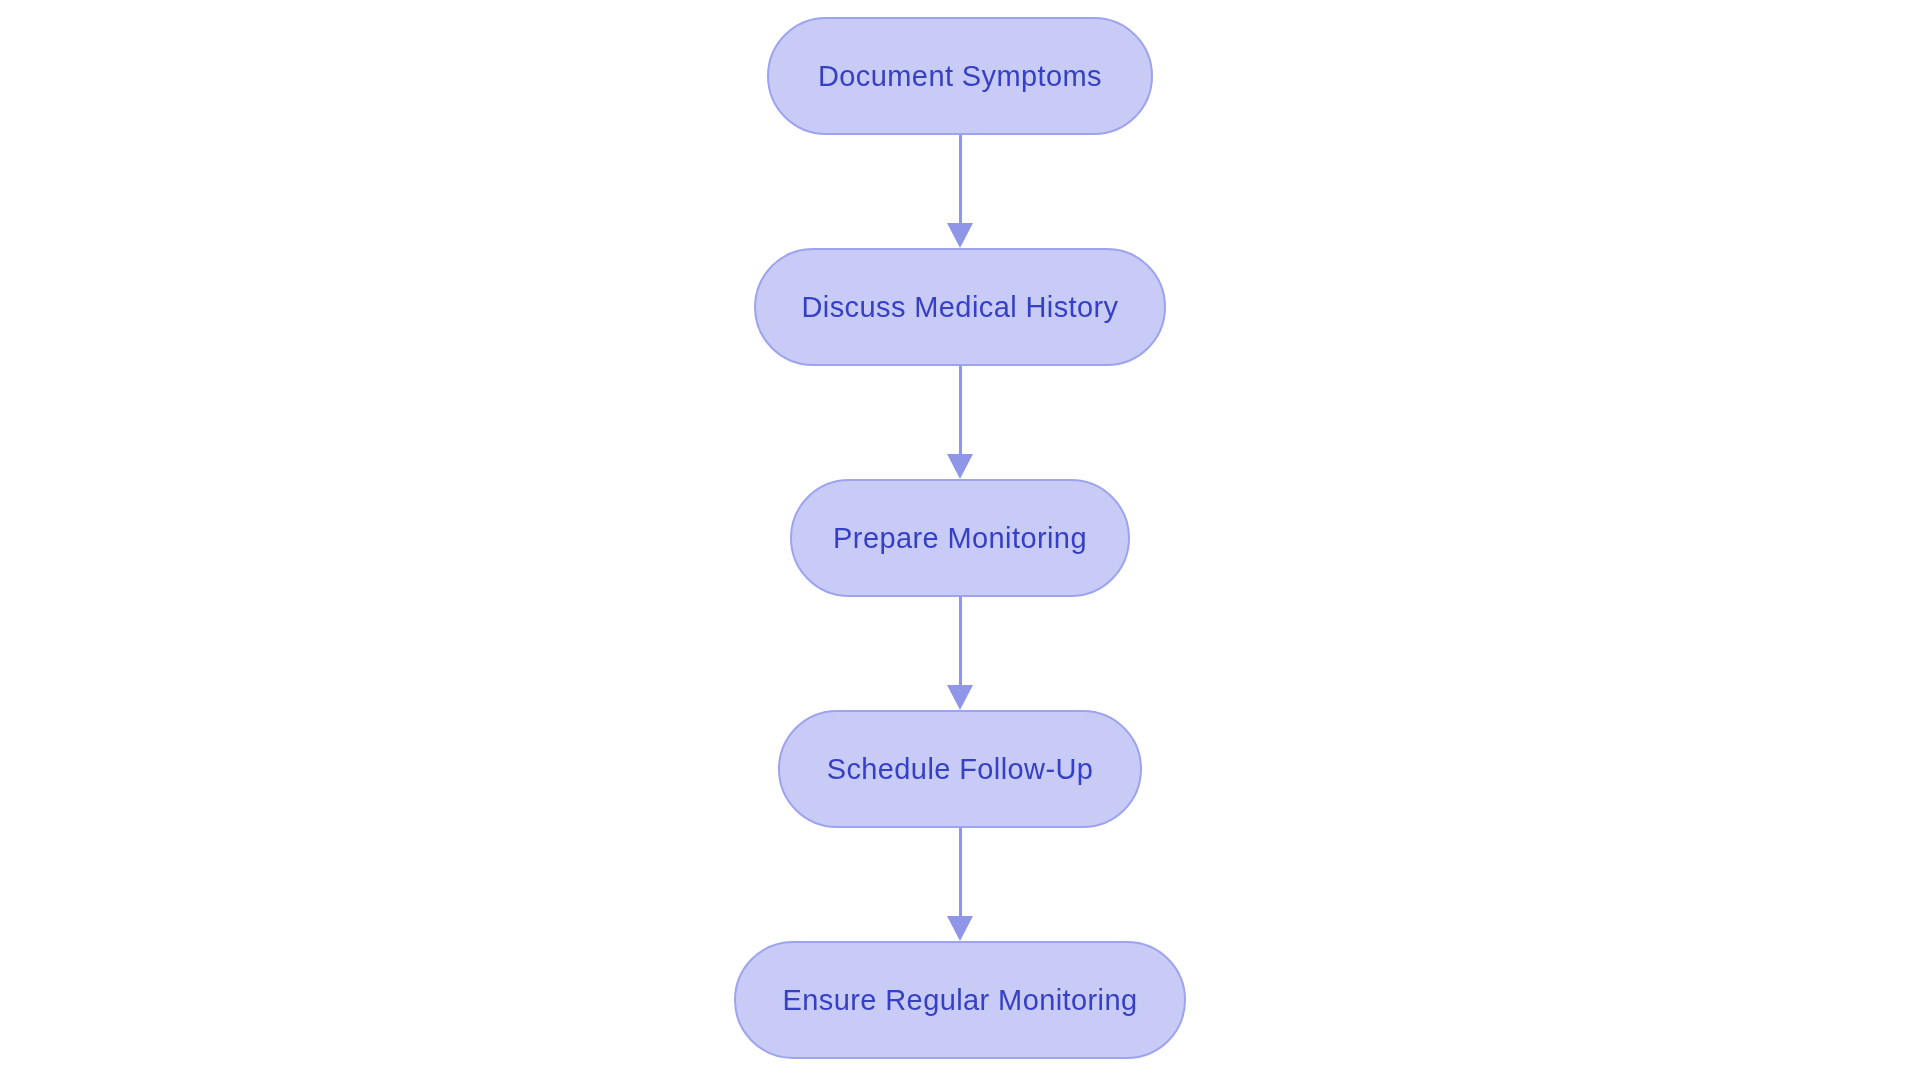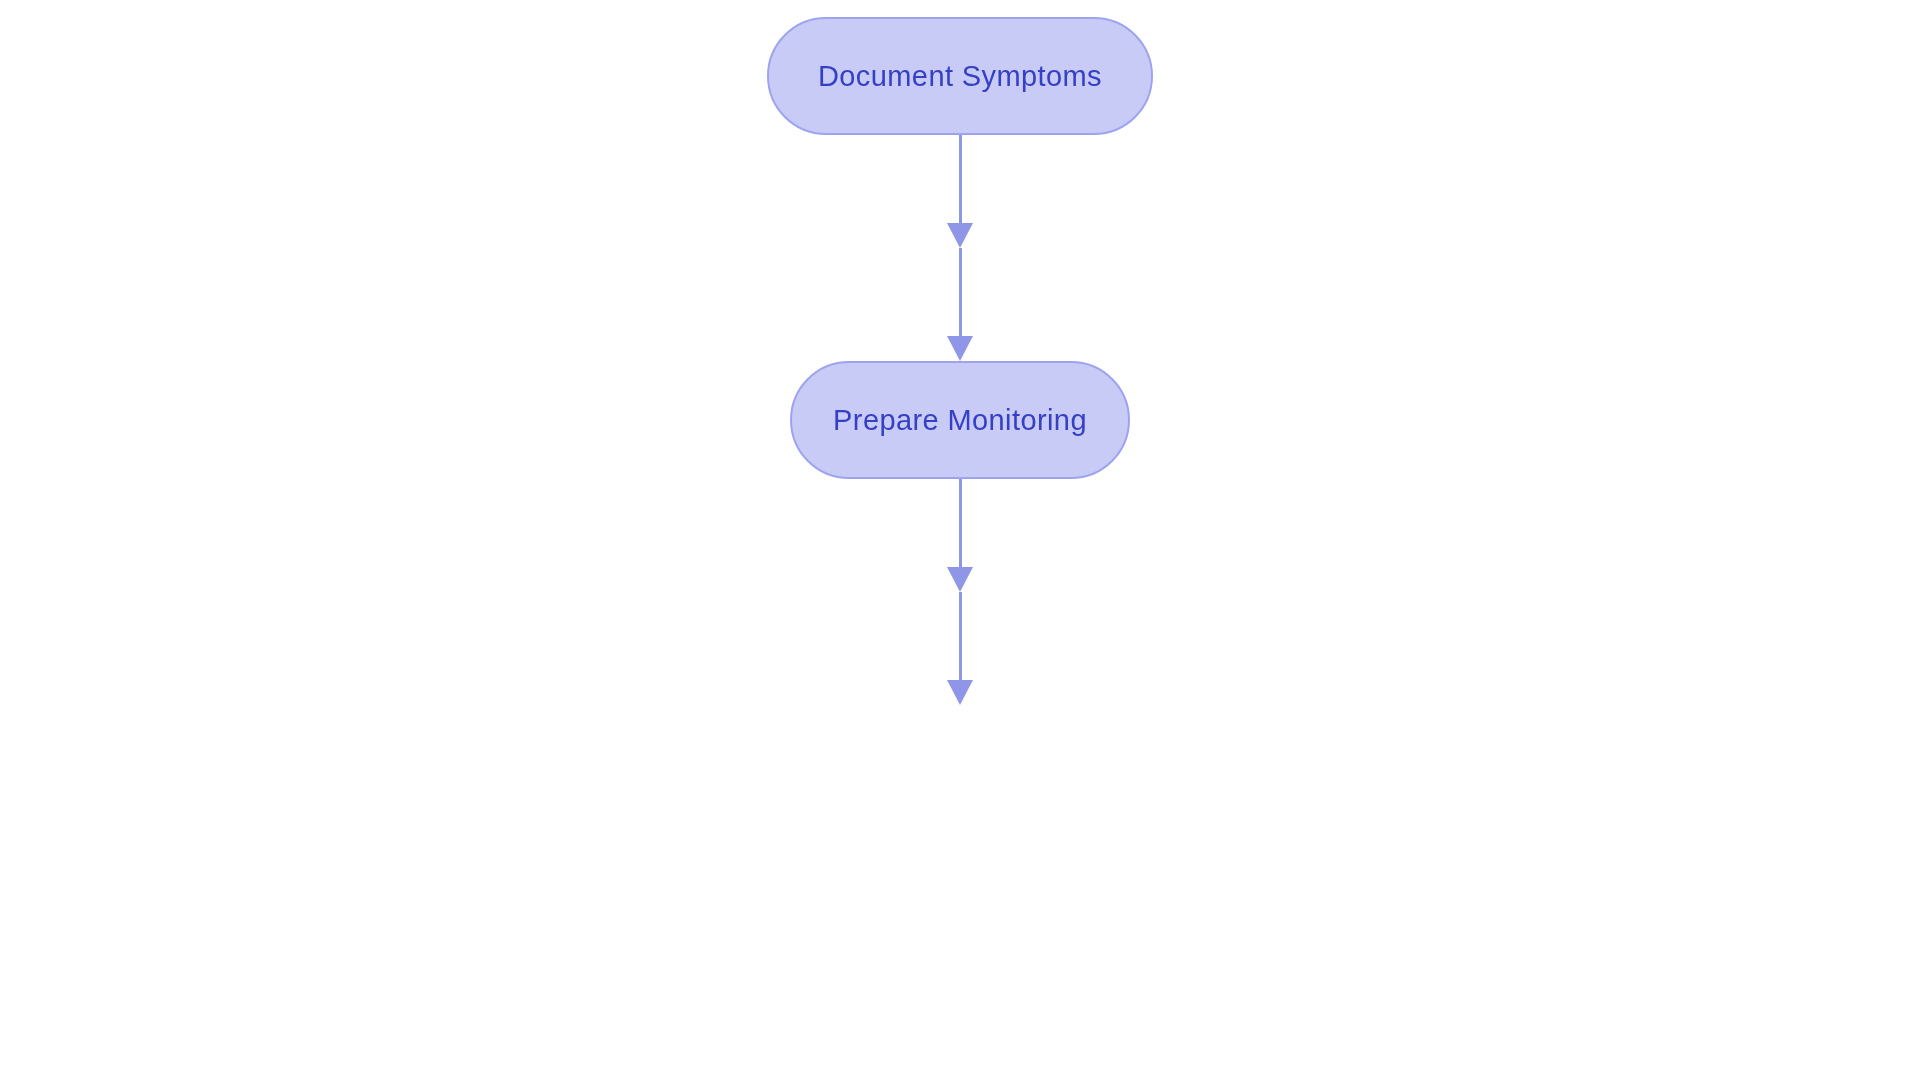--- a/index.html
+++ b/index.html
@@ -69,35 +69,44 @@
 
   <div class="node node-1">
     <span class="node-label">Document Symptoms</span>
   </div>
 
   <div class="connector">
     <div class="connector-line"></div>
     <div class="connector-head"></div>
   </div>
 
+  <div class="node node-2">
+    <span class="node-label">Discuss Medical History</span>
+  </div>
 
   <div class="connector">
     <div class="connector-line"></div>
     <div class="connector-head"></div>
   </div>
 
   <div class="node node-3">
     <span class="node-label">Prepare Monitoring</span>
   </div>
 
   <div class="connector">
     <div class="connector-line"></div>
     <div class="connector-head"></div>
   </div>
 
+  <div class="node node-4">
+    <span class="node-label">Schedule Follow-Up</span>
+  </div>
 
   <div class="connector">
     <div class="connector-line"></div>
     <div class="connector-head"></div>
   </div>
 
+  <div class="node node-5">
+    <span class="node-label">Ensure Regular Monitoring</span>
+  </div>
 
 </div>
 
 </body></html>

